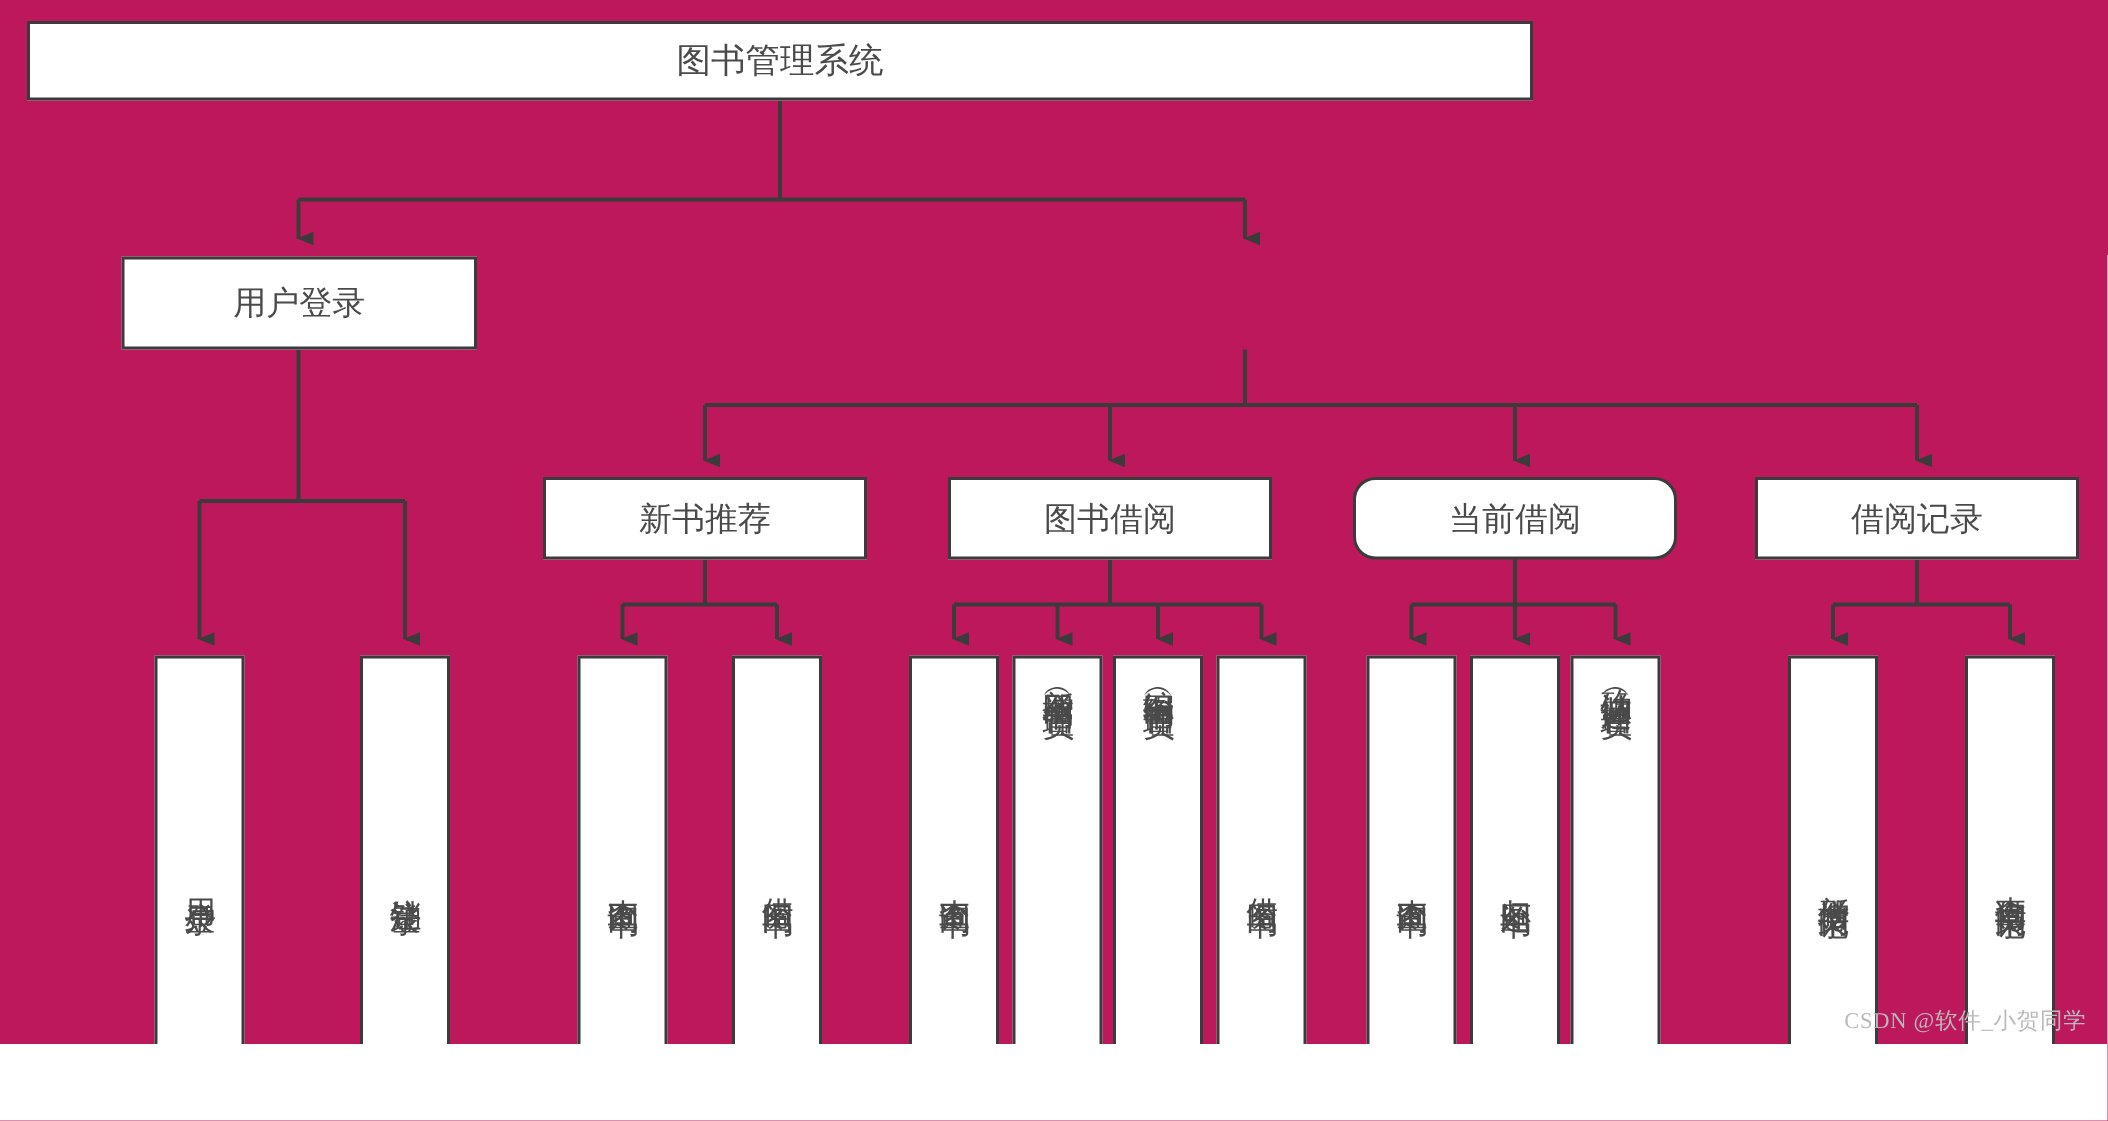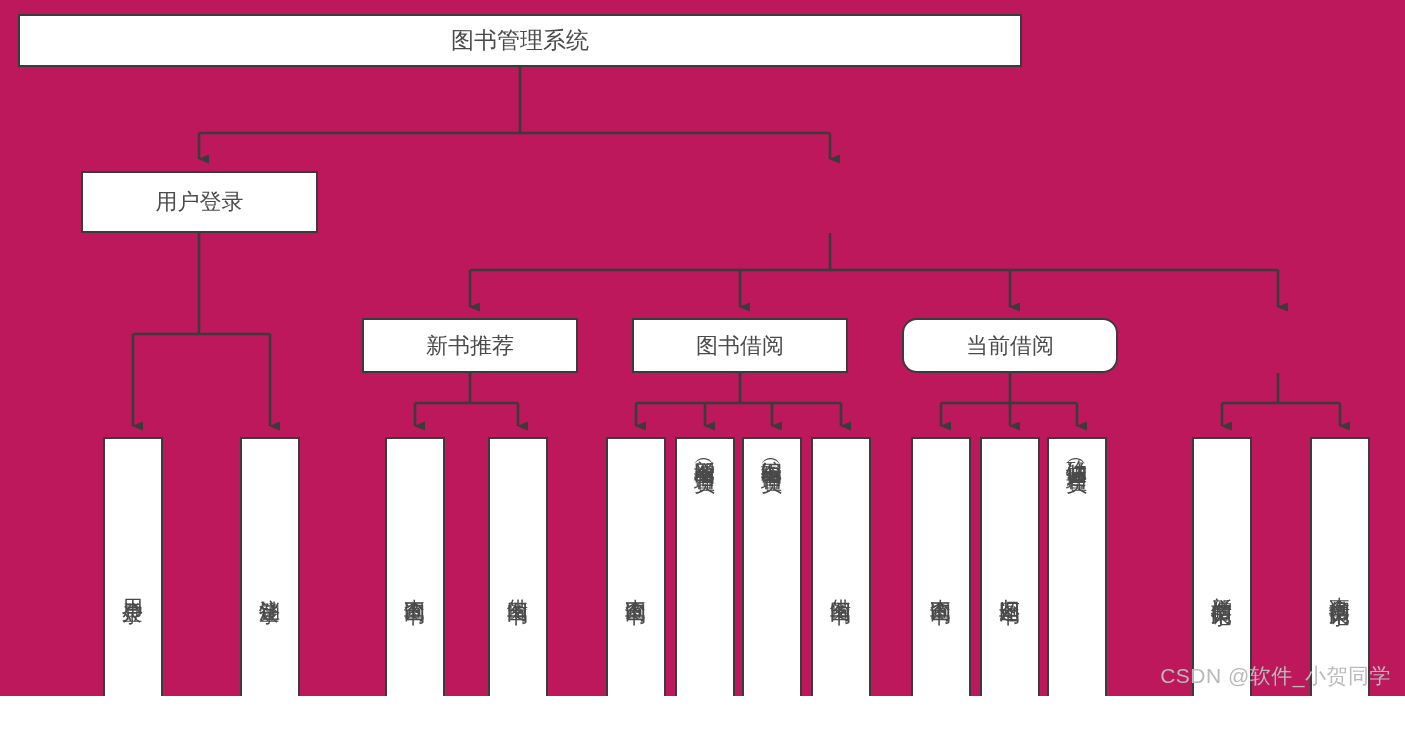--- a/index.html
+++ b/index.html
@@ -62,25 +62,26 @@
   }
   .node.leaf.centered {
     align-items: center;
     padding-top: 0;
   }
 
   #watermark {
     position: absolute;
     right: 14px;
     bottom: 6px;
-    font-size: 21px;
+    font-size: 15px;
     color: #b9b9b9;
     letter-spacing: 0.5px;
     white-space: nowrap;
     z-index: 5;
+    font-family: Liberation Serif, serif;
   }
 </style>
 </head>
 <body>
 
 <div id="canvas">
 
   <svg id="wires" viewBox="0 0 1405 747" width="1405" height="747" xmlns="http://www.w3.org/2000/svg">
     <defs>
       <marker id="arrowhead" markerWidth="9" markerHeight="11" refX="4.5" refY="10" orient="auto" markerUnits="userSpaceOnUse">
@@ -141,20 +142,23 @@
 
   <div class="node level2" style="left:362px; top:318px; width:216px; height:55px;">
     <span class="label">新书推荐</span>
   </div>
   <div class="node level2" style="left:632px; top:318px; width:216px; height:55px;">
     <span class="label">图书借阅</span>
   </div>
   <div class="node level2" style="left:902px; top:318px; width:216px; height:55px;border-radius:15px;">
     <span class="label">当前借阅</span>
   </div>
+  <div class="node level2" style="left:1170px; top:318px; width:216px; height:55px;">
+    <span class="label">借阅记录</span>
+  </div>
 
   <div class="node leaf centered" style="left:103px; top:437px; width:60px; height:297px;">
     <span class="label">用户登录</span>
   </div>
   <div class="node leaf centered" style="left:240px; top:437px; width:60px; height:297px;">
     <span class="label">注销登录</span>
   </div>
 
   <div class="node leaf centered" style="left:385px; top:437px; width:60px; height:297px;">
     <span class="label">查询图书</span>

